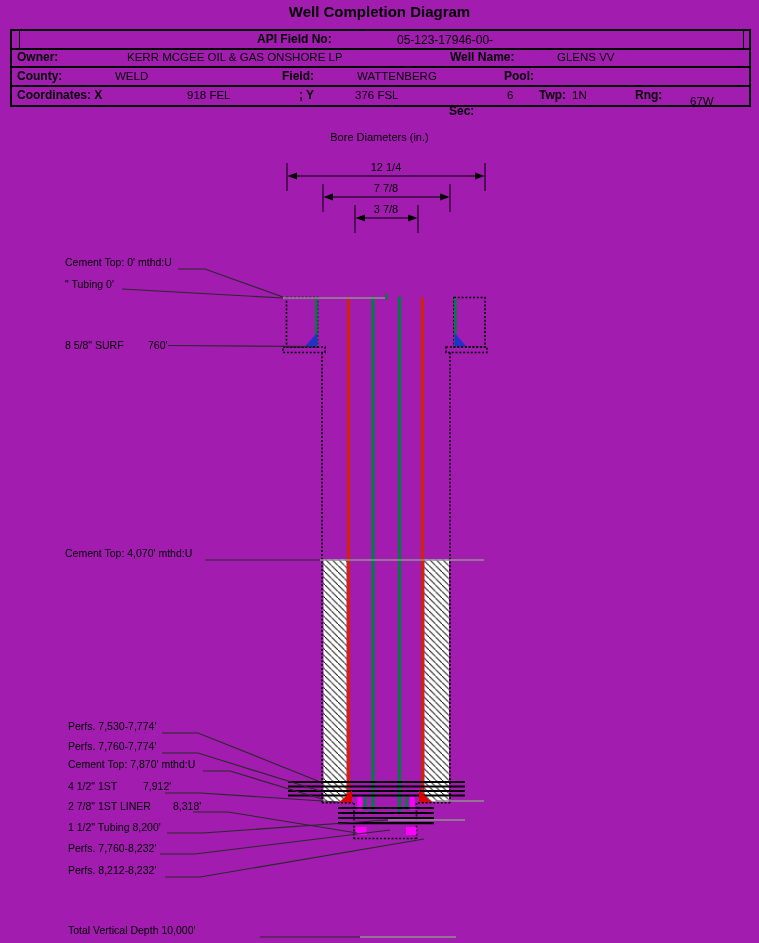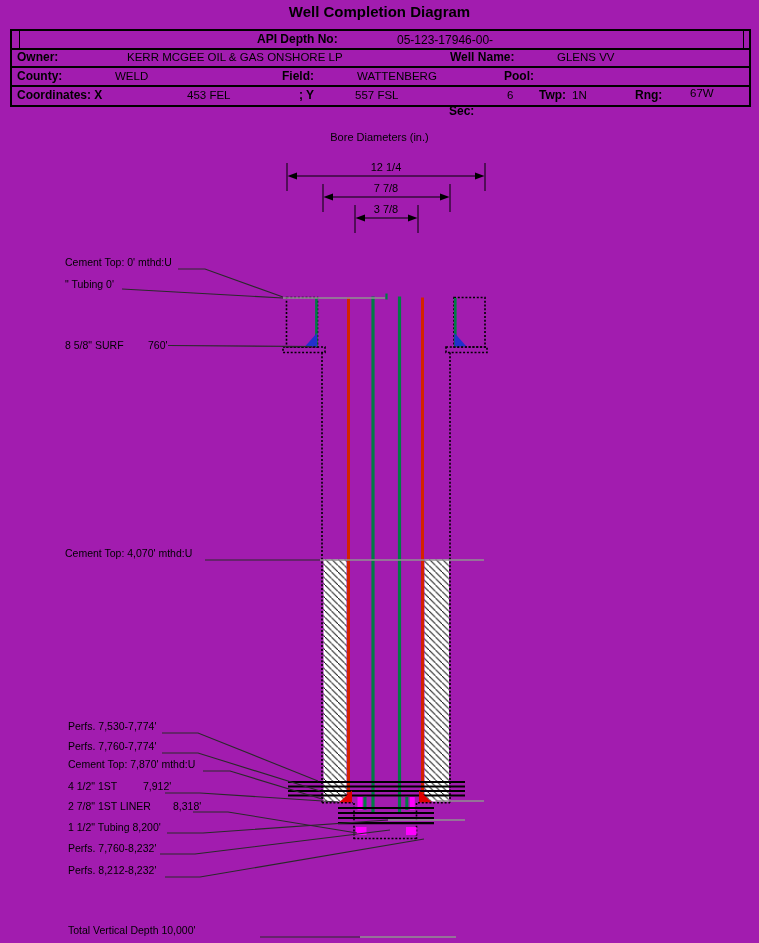--- a/index.html
+++ b/index.html
@@ -32,48 +32,48 @@
 <body>
 
 <div class="page">
 
   <div class="title">Well Completion Diagram</div>
 
   <div class="hdr">
     <div class="row r1 sep">
       <div class="vline" style="left:7px"></div>
       <div class="vline" style="left:731px"></div>
-      <span class="lab" style="left:245px;top:1px">API Depth No:</span>
+      <span class="lab" style="left:245px;top:1px">API Field No:</span>
       <span class="val" style="left:385px;top:2px;font-size:12px">05-123-17946-00-</span>
     </div>
     <div class="row r3 sep">
       <span class="lab" style="left:5px;top:1px">County:</span>
       <span class="val" style="left:103px;top:2px">WELD</span>
       <span class="lab" style="left:270px;top:1px">Field:</span>
       <span class="val" style="left:345px;top:2px">WATTENBERG</span>
       <span class="lab" style="left:492px;top:1px">Pool:</span>
       <span class="val" style="left:560px;top:2px"></span>
     </div>
     <div class="row r2 sep">
       <span class="lab" style="left:5px;top:0px">Owner:</span>
       <span class="val" style="left:115px;top:1px">KERR MCGEE OIL &amp; GAS ONSHORE LP</span>
       <span class="lab" style="left:438px;top:0px">Well Name:</span>
       <span class="val" style="left:545px;top:1px">GLENS VV</span>
     </div>
     <div class="row r4">
       <span class="lab" style="left:5px;top:1px">Coordinates: X</span>
-      <span class="val" style="left:175px;top:2px">453 FEL</span>
+      <span class="val" style="left:175px;top:2px">918 FEL</span>
       <span class="lab" style="left:287px;top:1px">; Y</span>
-      <span class="val" style="left:343px;top:2px">557 FSL</span>
+      <span class="val" style="left:343px;top:2px">376 FSL</span>
       <span class="lab" style="left:437px;top:17px">Sec:</span>
       <span class="val" style="left:495px;top:2px">6</span>
       <span class="lab" style="left:527px;top:1px">Twp:</span>
       <span class="val" style="left:560px;top:2px">1N</span>
       <span class="lab" style="left:623px;top:1px">Rng:</span>
-      <span class="val" style="left:678px;top:0">67W</span>
+      <span class="val" style="left:678px;top:8px">67W</span>
     </div>
   </div>
 
   <div class="boretitle">Bore Diameters (in.)</div>
 
   <svg width="759" height="943" viewBox="0 0 759 943">
     <defs>
       <pattern id="hatch" width="6.5" height="6.5" patternUnits="userSpaceOnUse">
         <rect width="6.5" height="6.5" fill="#ffffff"></rect>
         <line x1="-1" y1="-1" x2="7.5" y2="7.5" stroke="#111" stroke-width="1"></line>

